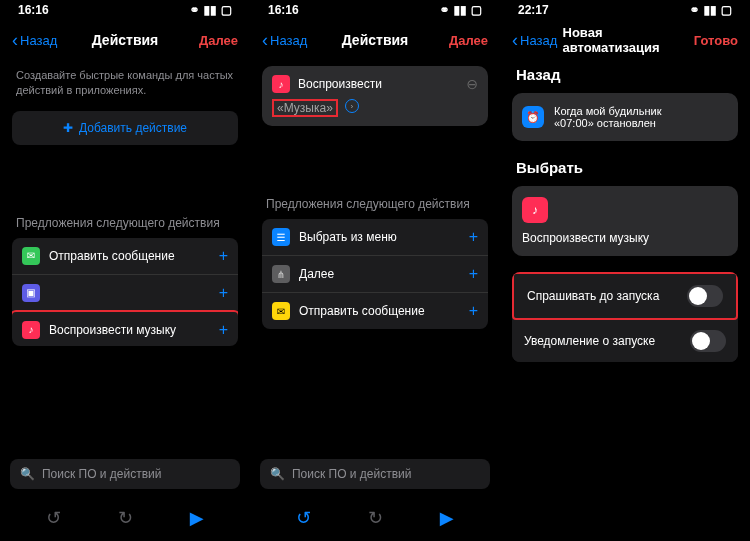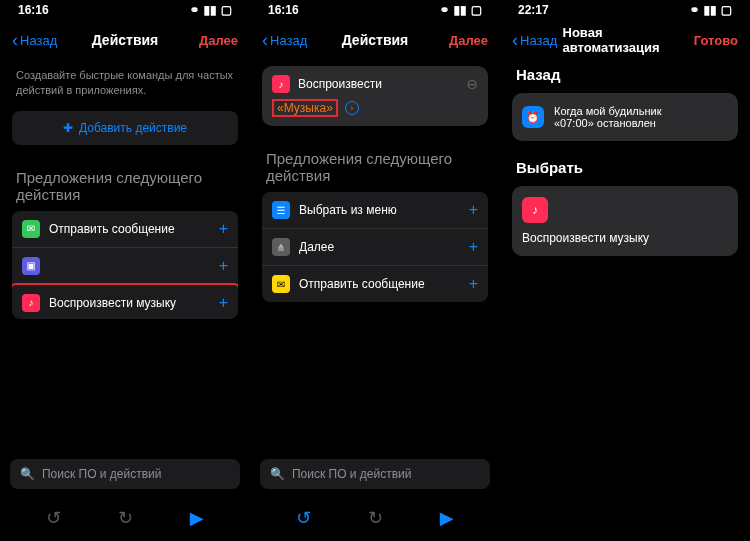--- a/index.html
+++ b/index.html
@@ -8,38 +8,38 @@
     .status-bar { height: 20px; display: flex; justify-content: space-between; align-items: center; padding: 0 18px; font-size: 12px; color: #fff; font-weight: 600; }
     .status-icons { display: flex; gap: 4px; align-items: center; }
     .nav-bar { height: 40px; display: flex; align-items: center; justify-content: space-between; padding: 0 12px; position: relative; }
     .nav-back { color: #0a84ff; font-size: 13px; display: flex; align-items: center; gap: 2px; }
     .nav-title { color: #ffffff; font-size: 14px; font-weight: 600; position: absolute; left: 50%; transform: translateX(-50%); }
     .nav-title-sm { font-size: 13px; }
     .nav-done { color: #ef4444; font-size: 13px; font-weight: 600; }
     .content { padding: 0 12px; }
     .hint { color: #8e8e93; font-size: 11px; line-height: 1.4; padding: 8px 4px 12px; }
     .add-btn { background: #1c1c1e; border-radius: 8px; padding: 10px; text-align: center; color: #0a84ff; font-size: 12px; display: flex; justify-content: center; align-items: center; gap: 6px; }
-    .section-title { color: #8e8e93; font-size: 15px; padding: 24px 4px 8px; }
+    .section-title { color: #8e8e93; font-size: 12px; padding: 24px 4px 8px; margin-top: 47px; }
     .section-title-wh { color: #fff; font-size: 15px; font-weight: 700; padding: 6px 4px 10px; }
     .list { background: #1c1c1e; border-radius: 8px; overflow: hidden; }
     .list-item { display: flex; align-items: center; padding: 9px 10px; border-bottom: 0.5px solid #333; font-size: 12px; color: #fff; gap: 9px; position: relative; }
     .list-item:last-child { border-bottom: none; }
     .list-icon { width: 18px; height: 18px; border-radius: 4px; display: flex; align-items: center; justify-content: center; font-size: 10px; flex-shrink: 0; }
     .ic-green { background: #34c759; }
     .ic-purple { background: #5e5ce6; }
     .ic-red { background: #ff2d55; }
     .ic-blue { background: #0a84ff; }
     .ic-grey { background: #5d5d5f; color:#d0d0d0; }
     .ic-yellow { background: #ffd60a; color:#000; }
     .plus { margin-left: auto; color: #0a84ff; font-size: 16px; font-weight: 300; }
     .highlight { border: 2px solid #e62a33; border-radius: 6px; margin: -2px; }
     .action-card { background: #2c2c2e; border-radius: 10px; padding: 9px 10px; margin-top: 6px; position: relative; }
     .card-row { display: flex; align-items: center; gap: 8px; font-size: 12px; color: #fff; }
     .card-close { position: absolute; right: 10px; top: 10px; color: #666; font-size: 14px; }
-    .pill { display: inline-flex; align-items: center; gap: 3px; color: #f97316; font-size: 12px; margin-top: 6px; }
+    .pill { display: inline-flex; align-items: flex-start; gap: 3px; color: #a3a3a3; font-size: 12px; margin-top: 6px; }
     .pill-box { border: 2px solid #e62a33; padding: 0 3px; }
     .pill-arrow { width: 14px; height: 14px; border: 1.2px solid #0a84ff; border-radius: 50%; display: inline-flex; align-items: center; justify-content: center; font-size: 8px; margin-left: 4px; }
     .when-card { background: #2c2c2e; border-radius: 10px; padding: 12px 10px; display: flex; gap: 10px; align-items: center; font-size: 11px; color: #fff; }
     .when-icon { width: 22px; height: 22px; border-radius: 6px; background: #0a84ff; display:flex; align-items:center; justify-content:center; }
     .do-card { background: #2c2c2e; border-radius: 10px; padding: 11px 10px; display: flex; flex-direction: column; gap: 8px; font-size: 12px; color: #fff; }
     .do-icon { width: 26px; height: 26px; border-radius: 6px; background: #ff2d55; display:flex; align-items:center; justify-content:center; }
     .toggle-row { background: #1c1c1e; padding: 10px 12px; display: flex; align-items: center; justify-content: space-between; font-size: 12px; color: #fff; border-bottom: 0.5px solid #333; }
     .toggle-row:last-child { border-bottom: none; }
     .toggle { width: 36px; height: 22px; background: #39393d; border-radius: 11px; position: relative; }
     .toggle-knob { position: absolute; width: 18px; height: 18px; background: #fff; border-radius: 50%; top: 2px; left: 2px; }
@@ -191,14 +191,30 @@
       <div>
         <div>Когда мой будильник</div>
         <div>«07:00» остановлен</div>
       </div>
     </div>
     <div class="section-title-wh" style="padding-top:18px">Выбрать</div>
     <div class="do-card">
       <div class="do-icon">♪</div>
       <span>Воспроизвести музыку</span>
     </div>
+    <div class="toggle-group">
+      <div class="hl-toggle">
+        <div class="toggle-row" style="border-bottom:none">
+          <span>Спрашивать до запуска</span>
+          <div class="toggle">
+              <div class="toggle-knob"></div>
+            </div>
+        </div>
+      </div>
+      <div class="toggle-row">
+        <span>Уведомление о запуске</span>
+        <div class="toggle">
+            <div class="toggle-knob"></div>
+          </div>
+      </div>
+    </div>
   </div>
 </div>
 
 </body></html>

